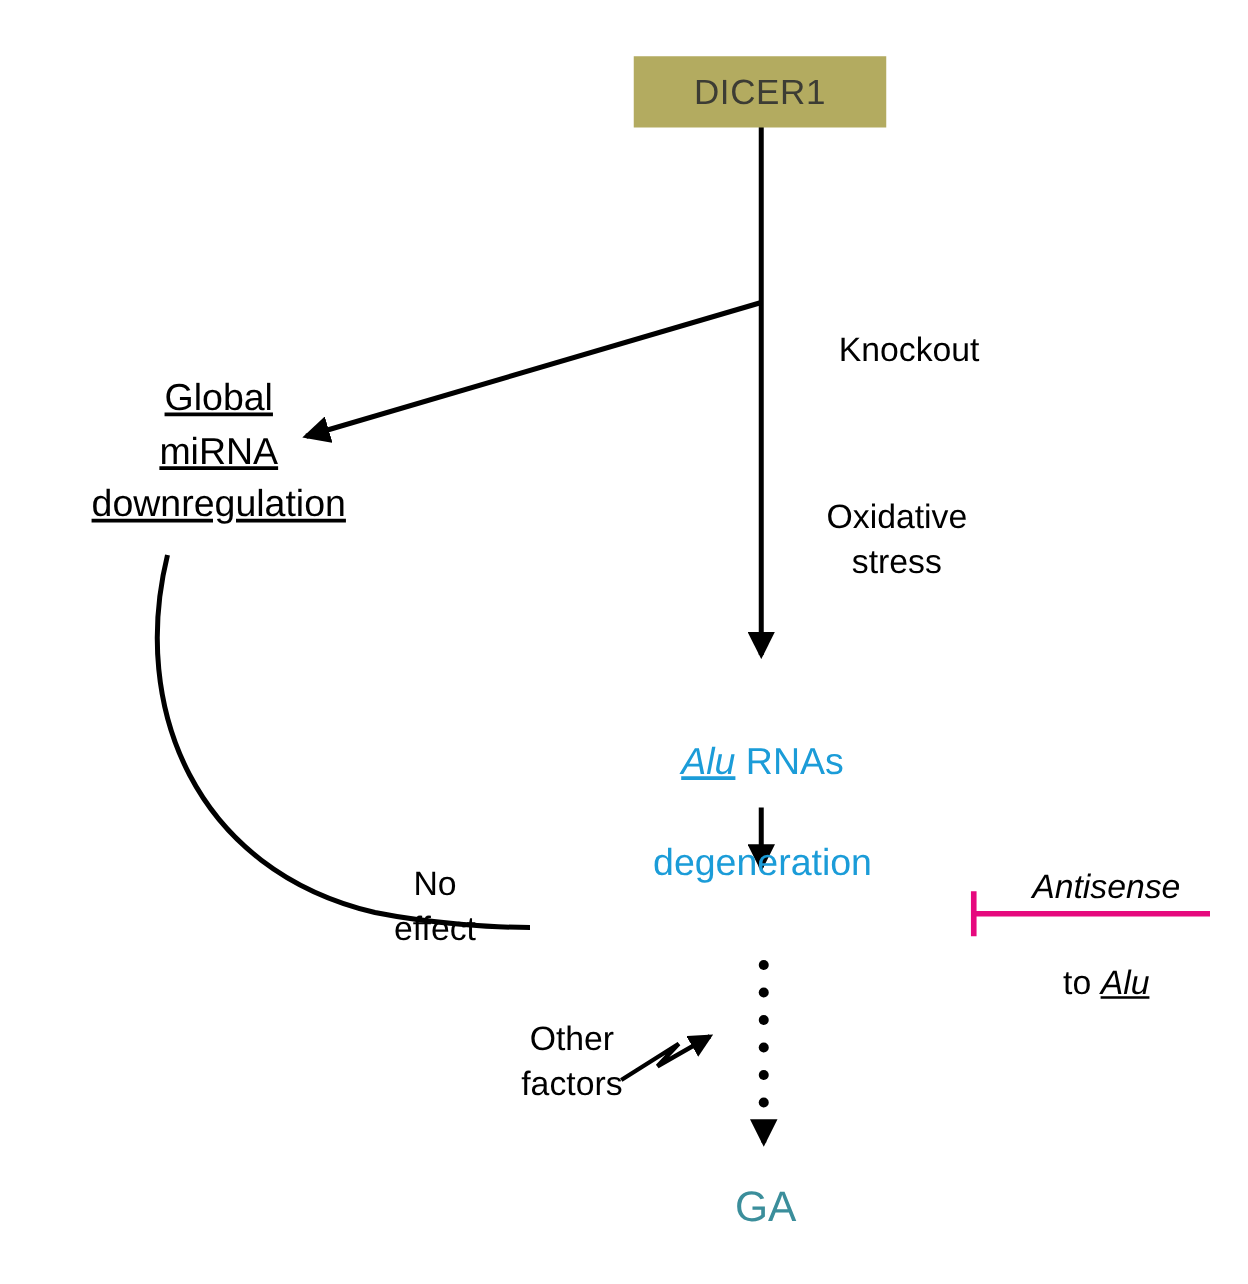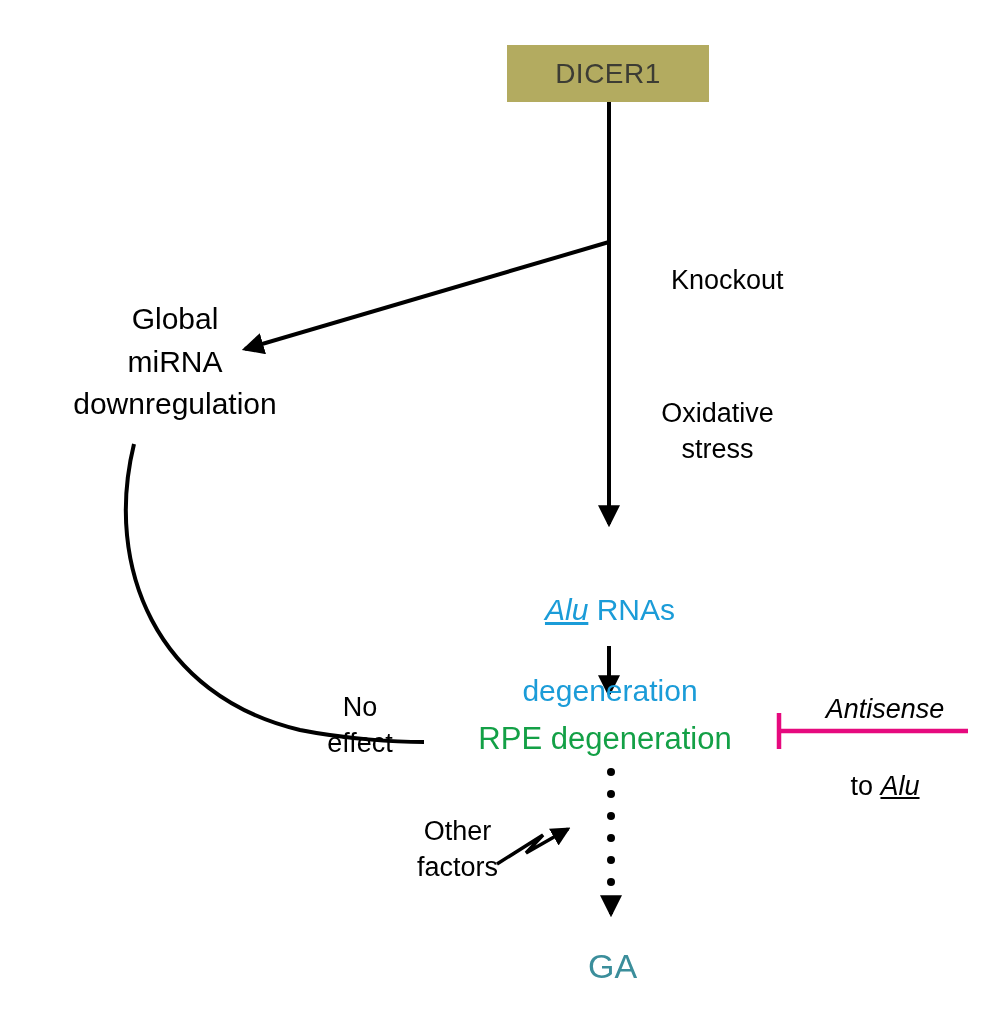--- a/index.html
+++ b/index.html
@@ -17,23 +17,23 @@
 
   .node-box{
     position:absolute;left:507px;top:45px;width:202px;height:57px;
     background:var(--box_bg,#b3ab60);
     display:flex;align-items:center;justify-content:center;
     font-size:28px;font-weight:400;color:#3c3c34;letter-spacing:.5px;
   }
   .lbl-inbred{left:590px;top:156px;width:170px;font-size:27px;}
   .lbl-knockout{left:627px;top:263px;font-size:27px;margin-left:44px;}
   .lbl-oxidative{left:650px;top:396px;width:135px;font-size:27px;}
-  .lbl-global{left:35px;top:298px;width:280px;font-size:30px;line-height:1.42;}
+  .lbl-global{left:35px;top:298px;width:280px;font-size:30px;line-height:1.42;text-decoration:underline;}
   .lbl-alu{left:470px;top:549px;width:280px;font-size:30px;color:var(--alu_blue,#1b9cd8);line-height:1.35;}
-  .lbl-noeffect{left:310px;top:690px;width:100px;font-size:27px;text-align:center;}
+  .lbl-noeffect{left:298px;top:690px;width:100px;font-size:27px;text-align:center;}
   .lbl-rpe{left:425px;top:719px;width:360px;font-size:31px;color:var(--rpe_green,#13a046);}
   .lbl-anti1{left:800px;top:692px;width:170px;font-size:27px;font-style:italic;}
   .lbl-anti2{left:800px;top:733px;width:170px;font-size:27px;}
   .lbl-other{left:400px;top:814px;width:115px;font-size:27px;}
   .lbl-ga{left:560px;top:944px;width:105px;font-size:34px;color:var(--ga_teal,#3b8e9b);}
 
   .it{font-style:italic;text-decoration:underline;}
 
   .stroke-black{stroke:var(--line_black,#000);stroke-width:4;fill:none;}
   .stroke-pink{stroke:var(--inhibit_pink,#e6097e);stroke-width:4.5;fill:none;}
@@ -89,21 +89,20 @@
 downregulation</div>
 
   <div class="txt center lbl-alu">
     <div><span class="it">Alu</span><span> RNAs</span></div>
     <div>degeneration</div>
   </div>
 
   <div class="txt center lbl-noeffect">No
 effect</div>
 
-  <div class="txt center lbl-rpe">RPE degeneration</div>
 
   <div class="txt center lbl-anti1">Antisense</div>
   <div class="txt center lbl-anti2">
     <span>to </span><span class="it">Alu</span>
   </div>
 
   <div class="txt center lbl-other">Other
 factors</div>
 
   <div class="txt center lbl-ga">GA</div>

